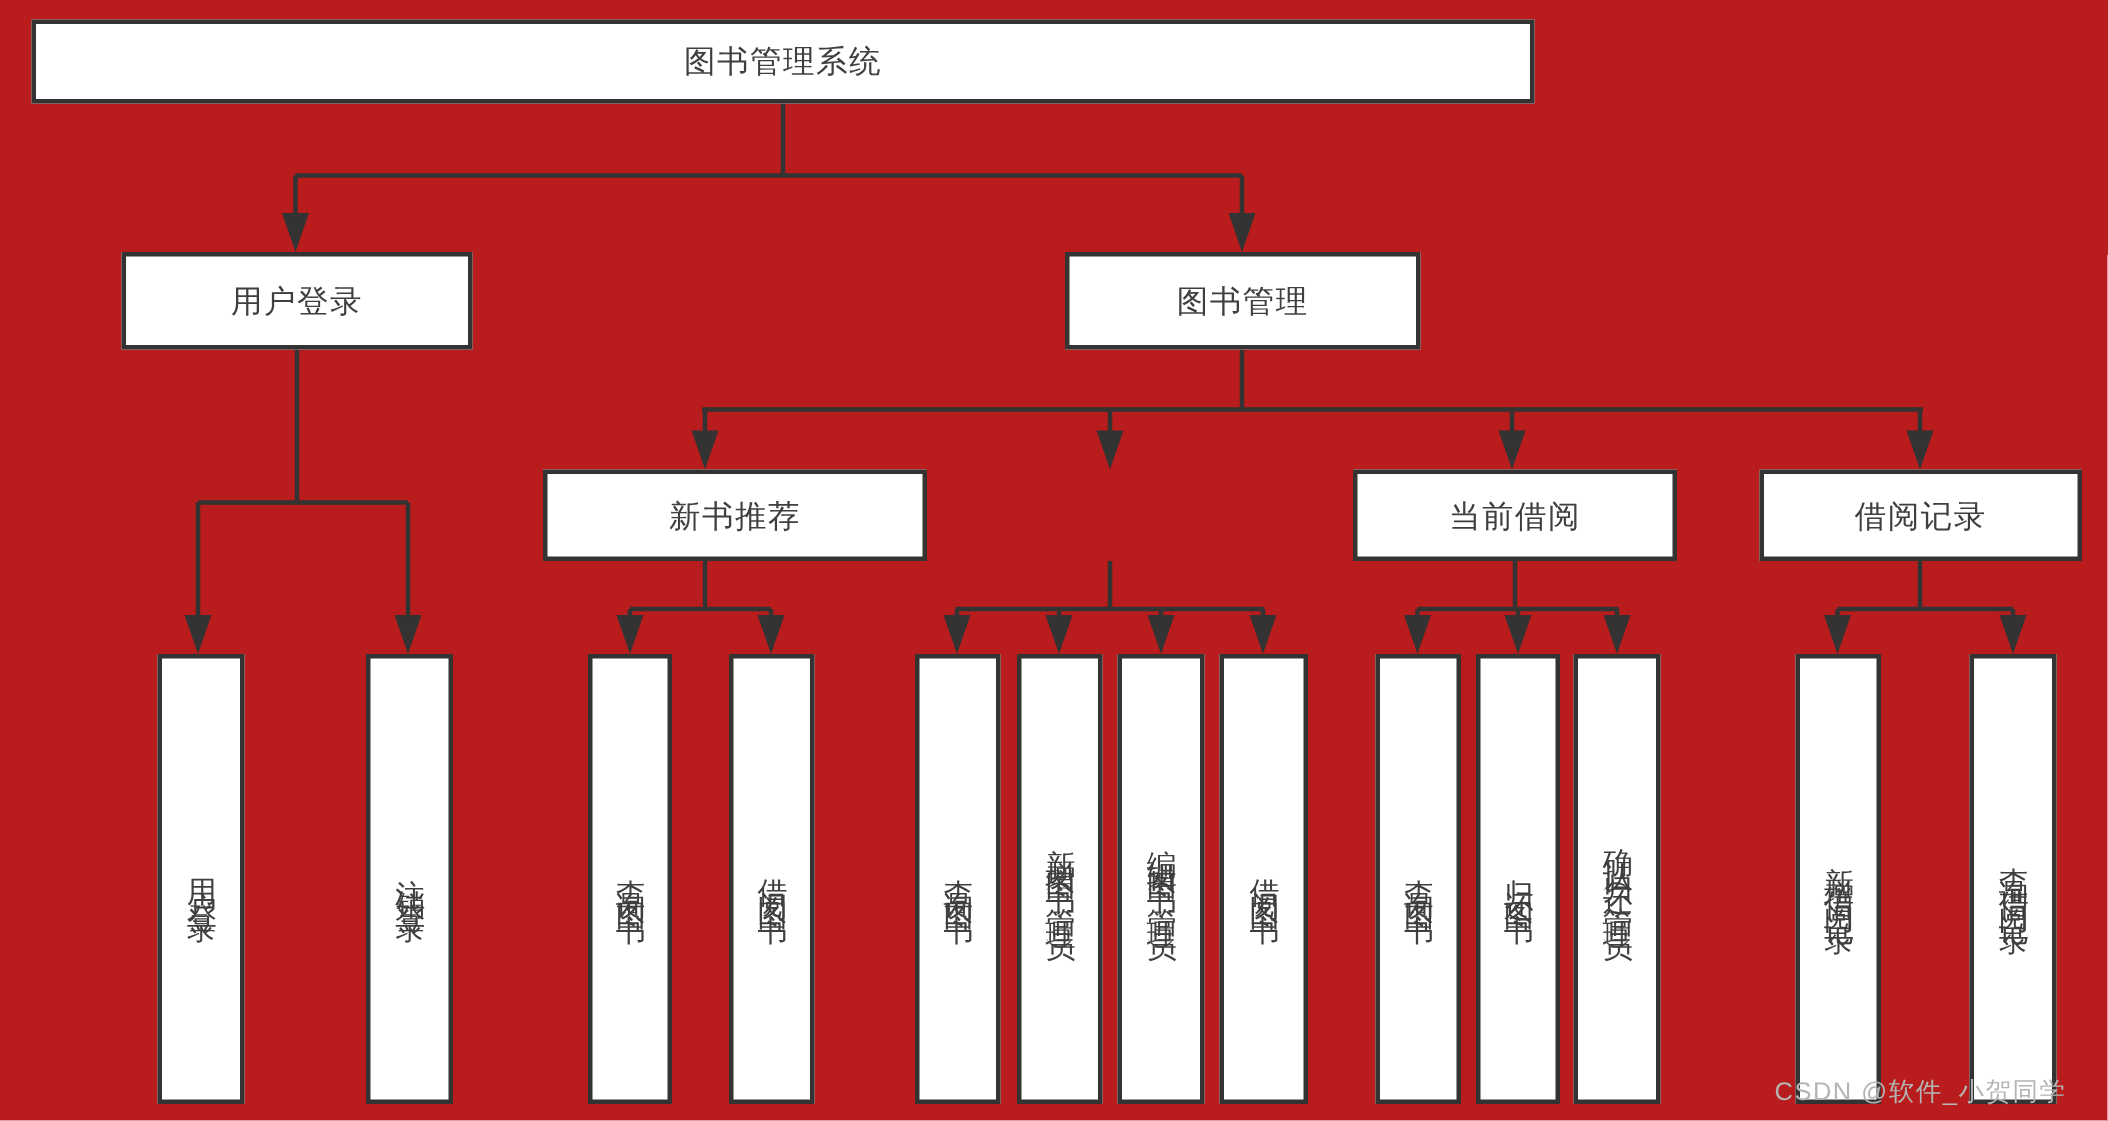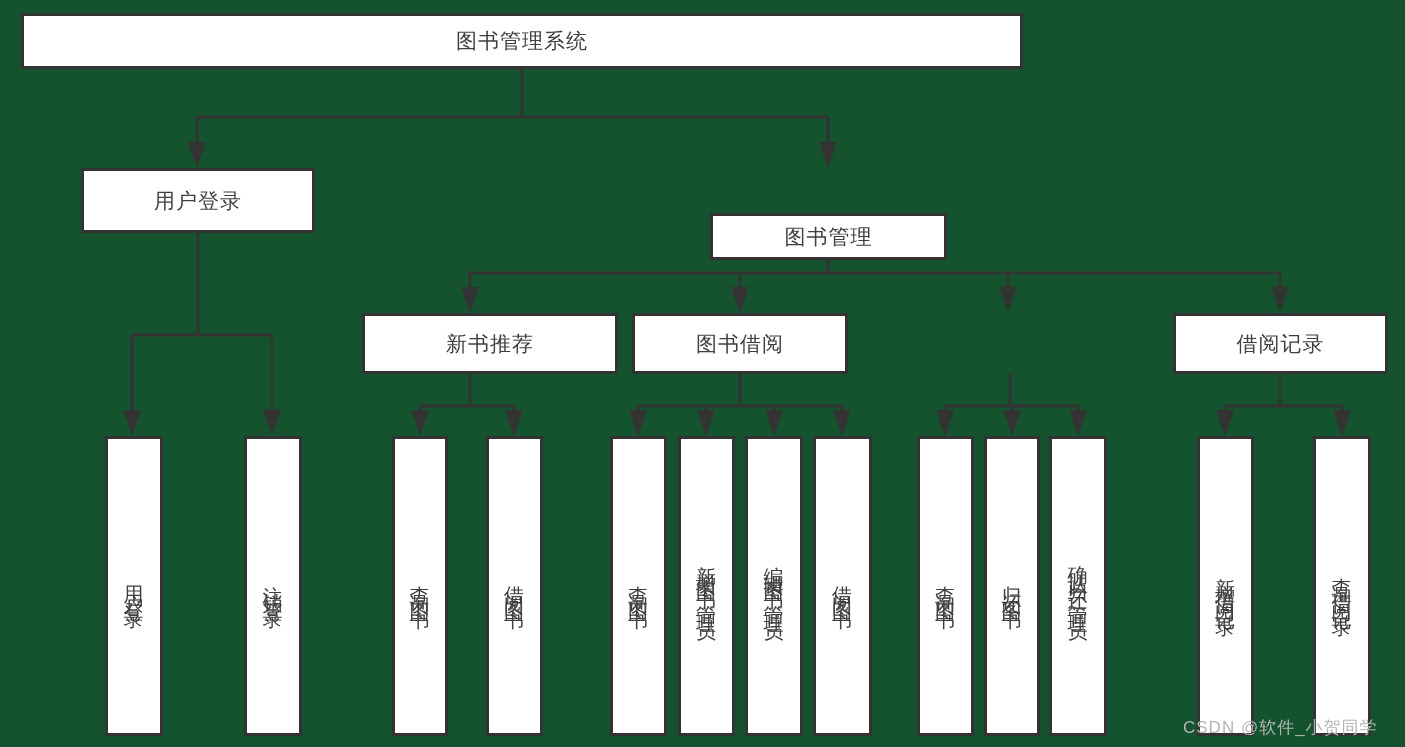--- a/index.html
+++ b/index.html
@@ -1,20 +1,20 @@
 <!DOCTYPE html>
 <html><head>
 <meta charset="utf-8">
 <style>
   html, body { margin: 0; padding: 0; background: #ffffff; }
   #stage {
     position: relative;
     width: 1405px;
     height: 747px;
-    background: #14532d;
+    background: #b91c1c;
     font-family: "Liberation Sans", "DejaVu Sans", sans-serif;
     overflow: hidden;
   }
   #wires { position: absolute; left: 0; top: 0; width: 1405px; height: 747px; }
   .node {
     position: absolute;
     box-sizing: border-box;
     background: #ffffff;
     border: 3px solid #333333;
     color: #3f3f3f;
@@ -27,21 +27,21 @@
   .v-node {
     writing-mode: vertical-rl;
     text-orientation: mixed;
     font-size: 20px;
     letter-spacing: 8px;
     line-height: 1;
   }
   
   #root-node        { left: 21px;   top: 13px;  width: 1002px; height: 56px; }
   #n-user-login     { left: 81px;   top: 168px; width: 234px;  height: 65px; }
-  #n-book-mgmt      { left: 710px;  top: 168px; width: 237px;  height: 47px; margin-top: 45px; }
+  #n-book-mgmt      { left: 710px;  top: 168px; width: 237px;  height: 65px; }
   #n-new-book       { left: 362px;  top: 313px; width: 256px;  height: 61px; }
   #n-book-borrow    { left: 632px;  top: 313px; width: 216px;  height: 61px; }
   #n-current-borrow { left: 902px;  top: 313px; width: 216px;  height: 61px; }
   #n-borrow-records { left: 1173px; top: 313px; width: 215px;  height: 61px; }
   
   .leaf { top: 436px; height: 300px; }
   #l-user-login  { left: 105px;  width: 58px; }
   #l-logout      { left: 244px;  width: 58px; }
   #l-nb-query    { left: 392px;  width: 56px; }
   #l-nb-borrow   { left: 486px;  width: 57px; }
@@ -103,21 +103,21 @@
       <polygon points="1333,410 1351,410 1342,436"></polygon>
     </g>
   </svg>
 
   <div class="node h-node" id="root-node">图书管理系统</div>
 
   <div class="node h-node" id="n-user-login">用户登录</div>
   <div class="node h-node" id="n-book-mgmt">图书管理</div>
 
   <div class="node h-node" id="n-new-book">新书推荐</div>
-  <div class="node h-node" id="n-book-borrow">图书借阅</div>
+  <div class="node h-node" id="n-current-borrow">当前借阅</div>
   <div class="node h-node" id="n-borrow-records">借阅记录</div>
 
   <div class="node v-node leaf" id="l-user-login">用户登录</div>
   <div class="node v-node leaf" id="l-logout">注销登录</div>
 
   <div class="node v-node leaf" id="l-nb-query">查询图书</div>
   <div class="node v-node leaf" id="l-nb-borrow">借阅图书</div>
 
   <div class="node v-node leaf" id="l-bb-query">查询图书</div>
   <div class="node v-node leaf" id="l-bb-add">新增图书（管理员）</div>

